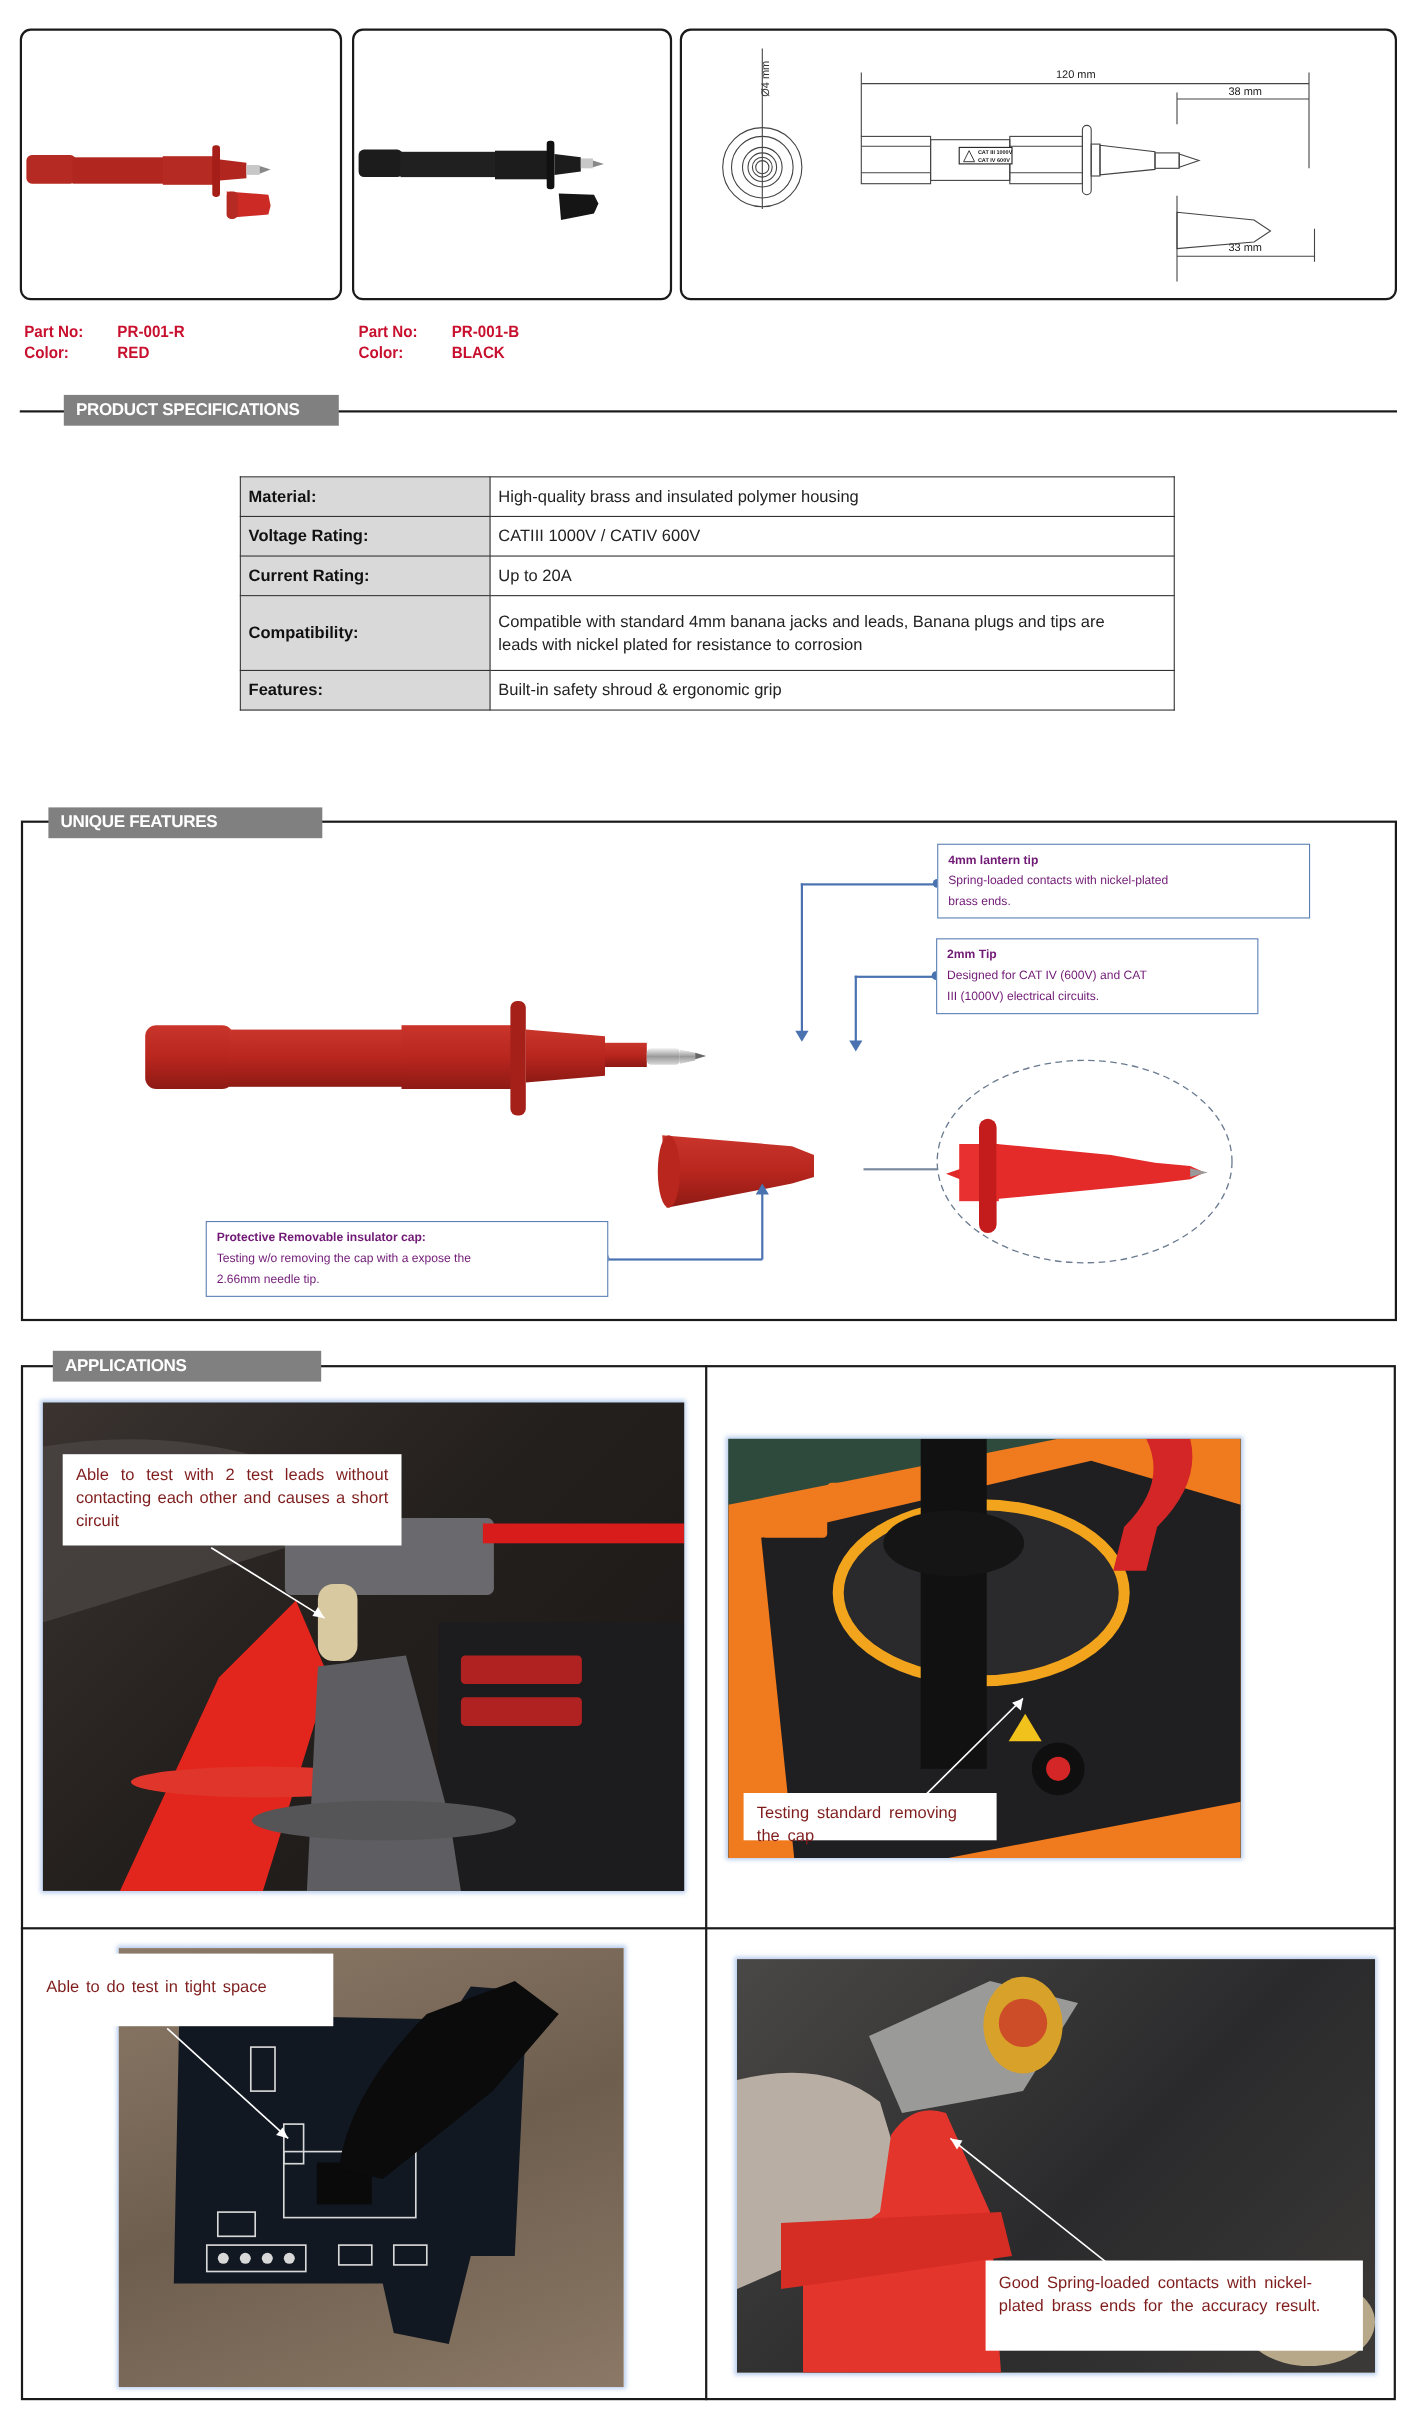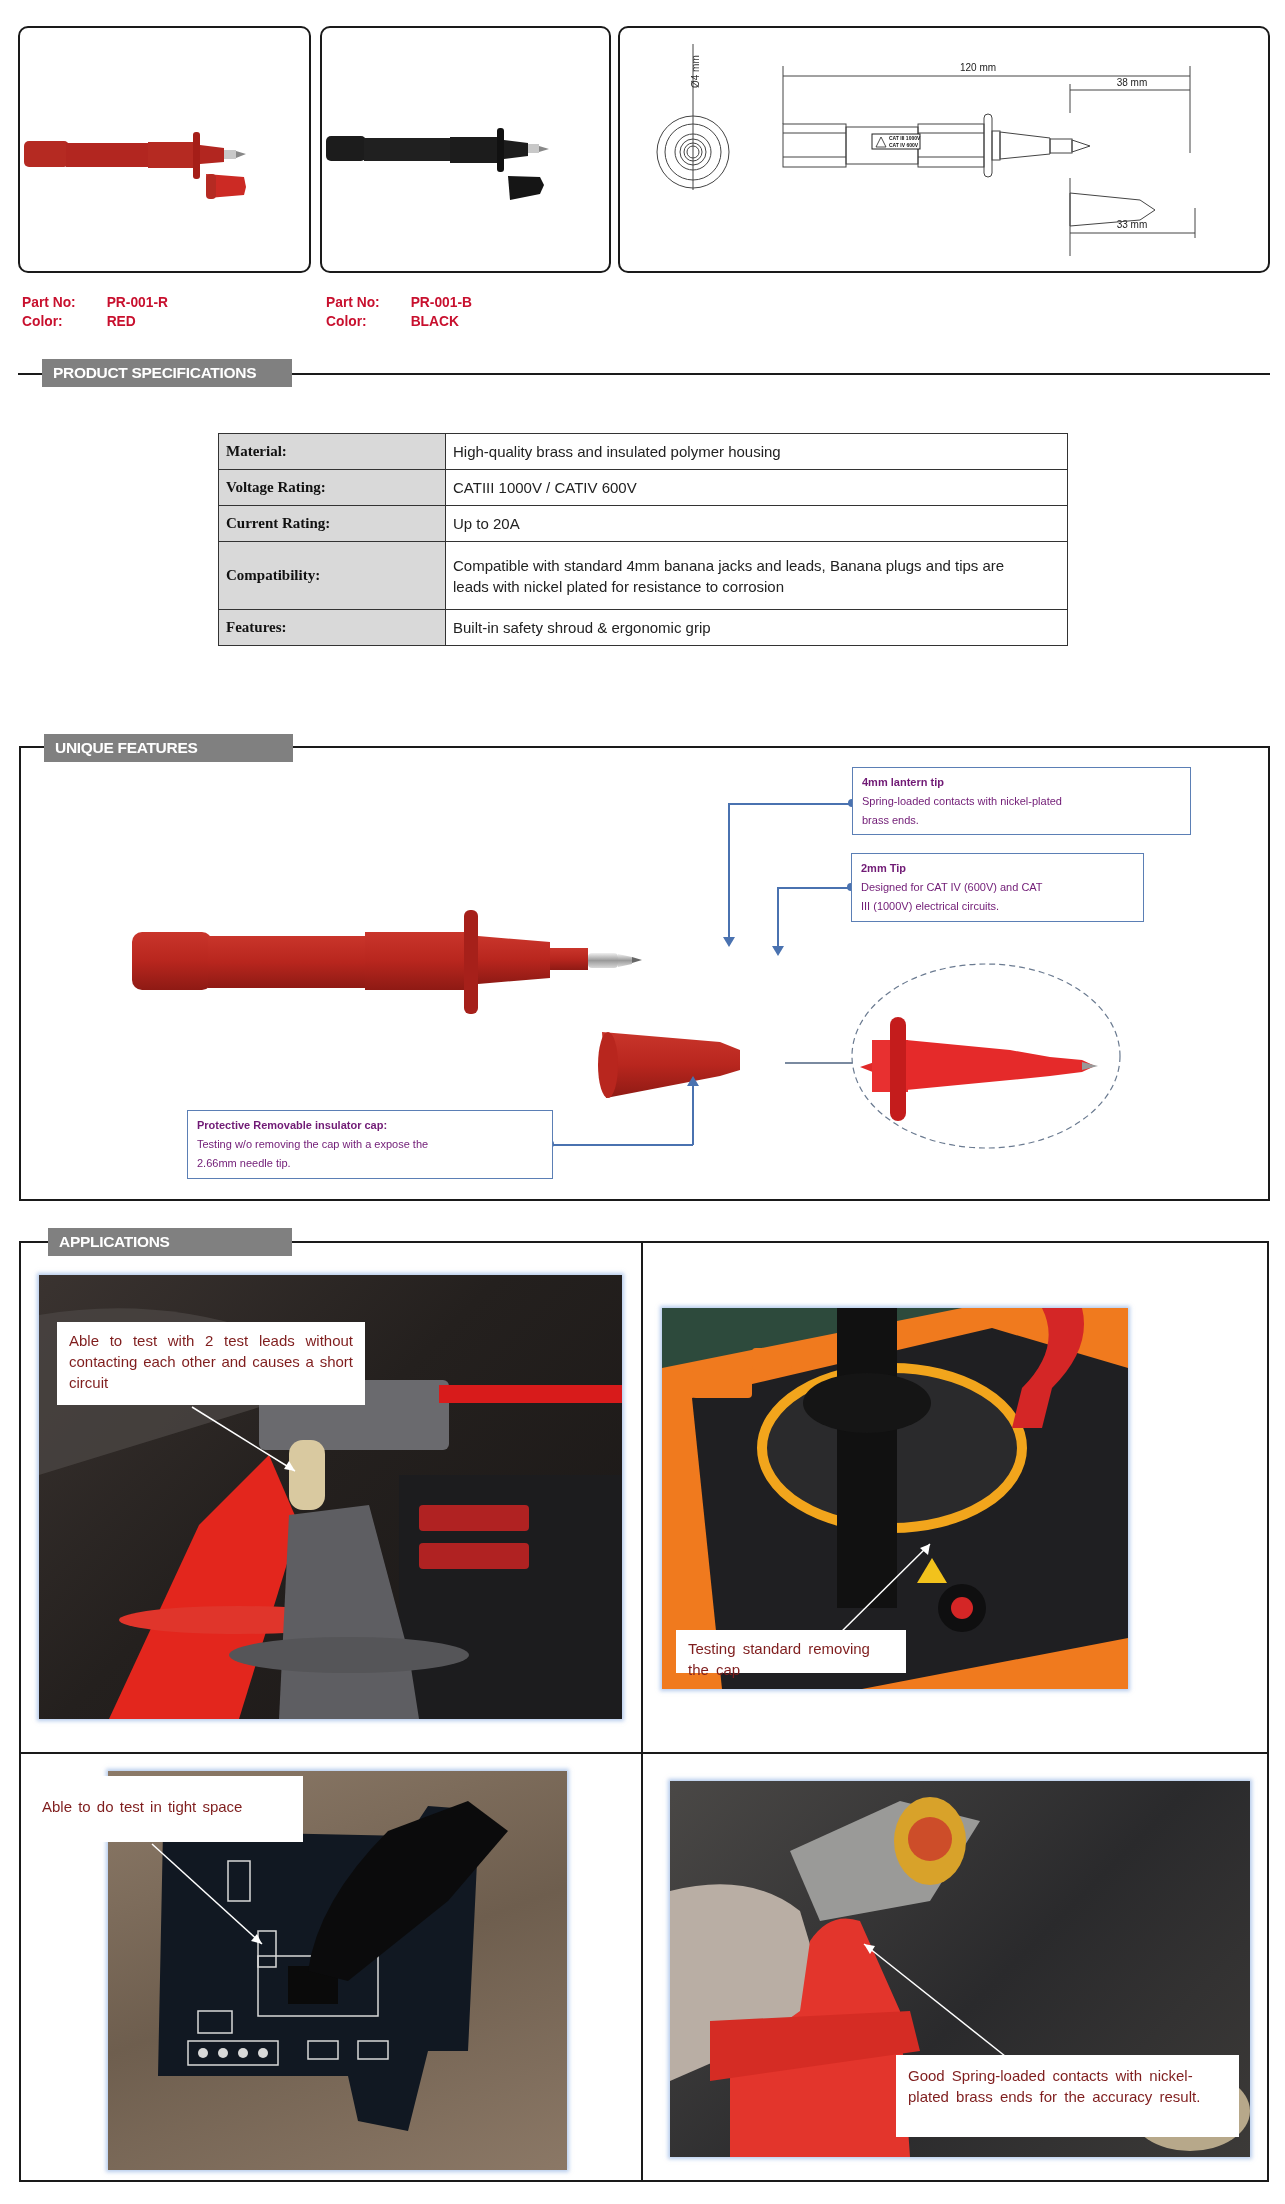--- a/index.html
+++ b/index.html
@@ -13,21 +13,21 @@
   .part .row { display: flex; }
   .part .k { width: 92px; }
 
   
   .sec-tag { position: absolute; background: #808080; color: #fff; font-weight: bold; font-size: 15.5px; letter-spacing: -0.3px; padding: 5px 0 0 11px; height: 28px; }
   .hline { position: absolute; height: 2px; background: #1a1a1a; }
 
   
   table.spec { position: absolute; left: 218px; top: 433px; width: 850px; border-collapse: collapse; font-size: 15px; }
   table.spec td { border: 1.5px solid #333; padding: 0 7px; vertical-align: middle; }
-  table.spec td.lbl { width: 227px; background: #d9d9d9; font-weight: bold; font-family: Liberation Serif, serif; }
+  table.spec td.lbl { width: 227px; background: #d9d9d9; font-weight: bold; }
   table.spec td.val { background: #fff; color: #222; margin-left: 28px; }
   table.spec tr { height: 36px; }
   table.spec tr.tall { height: 68px; }
   table.spec td.val span { display: block; line-height: 21px; }
 
   .frame { position: absolute; border: 2px solid #1a1a1a; }
 
   .callout { position: absolute; background: #fff; border: 1.5px solid #5b7fb5; padding: 5px 9px; font-size: 11px; line-height: 19px; color: #701a75; }
   .callout b { display: block; font-weight: bold; }
   .dot { position: absolute; width: 8px; height: 8px; border-radius: 50%; background: #4a72b0; }
@@ -130,21 +130,21 @@
       <span class="k">Part No:</span>
       <span>PR-001-B</span>
     </div>
   <div class="row">
       <span class="k">Color:</span>
       <span>BLACK</span>
     </div>
 </div>
 
 <div class="hline" style="left:18px;top:373px;width:1252px;"></div>
-<div class="sec-tag" style="left:42px;top:359px;width:250px;">PRODUCT SPECIFICATIONS</div>
+<div class="sec-tag" style="left:58px;top:359px;width:250px;">PRODUCT SPECIFICATIONS</div>
 
 <table class="spec">
   <tbody>
       <tr>
     <td class="lbl">Material:</td>
     <td class="val">High-quality brass and insulated polymer housing</td>
   </tr>
   <tr>
     <td class="lbl">Voltage Rating:</td>
     <td class="val">CATIII  1000V / CATIV 600V</td>

